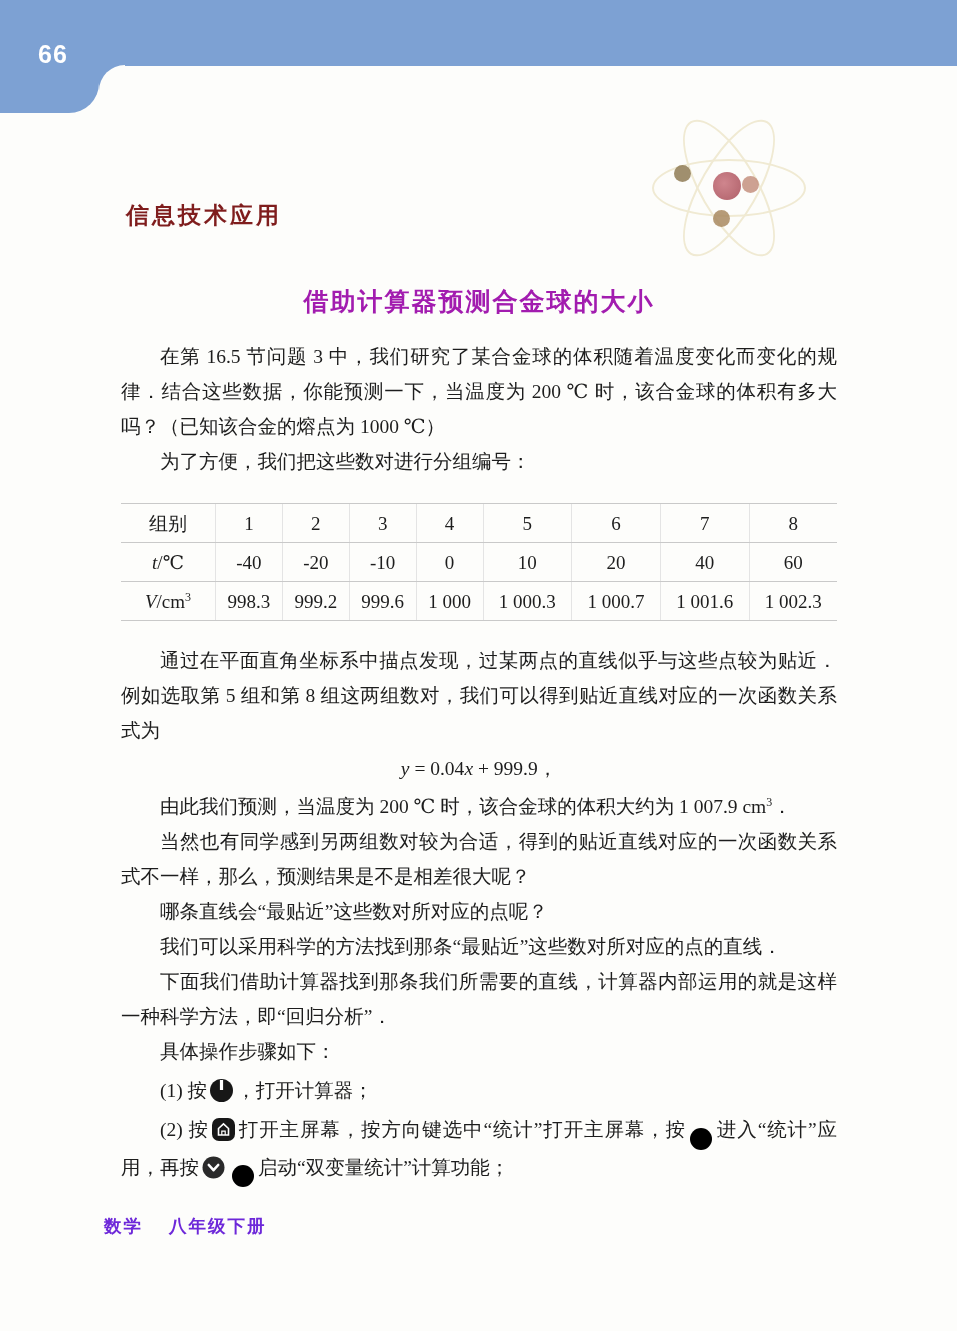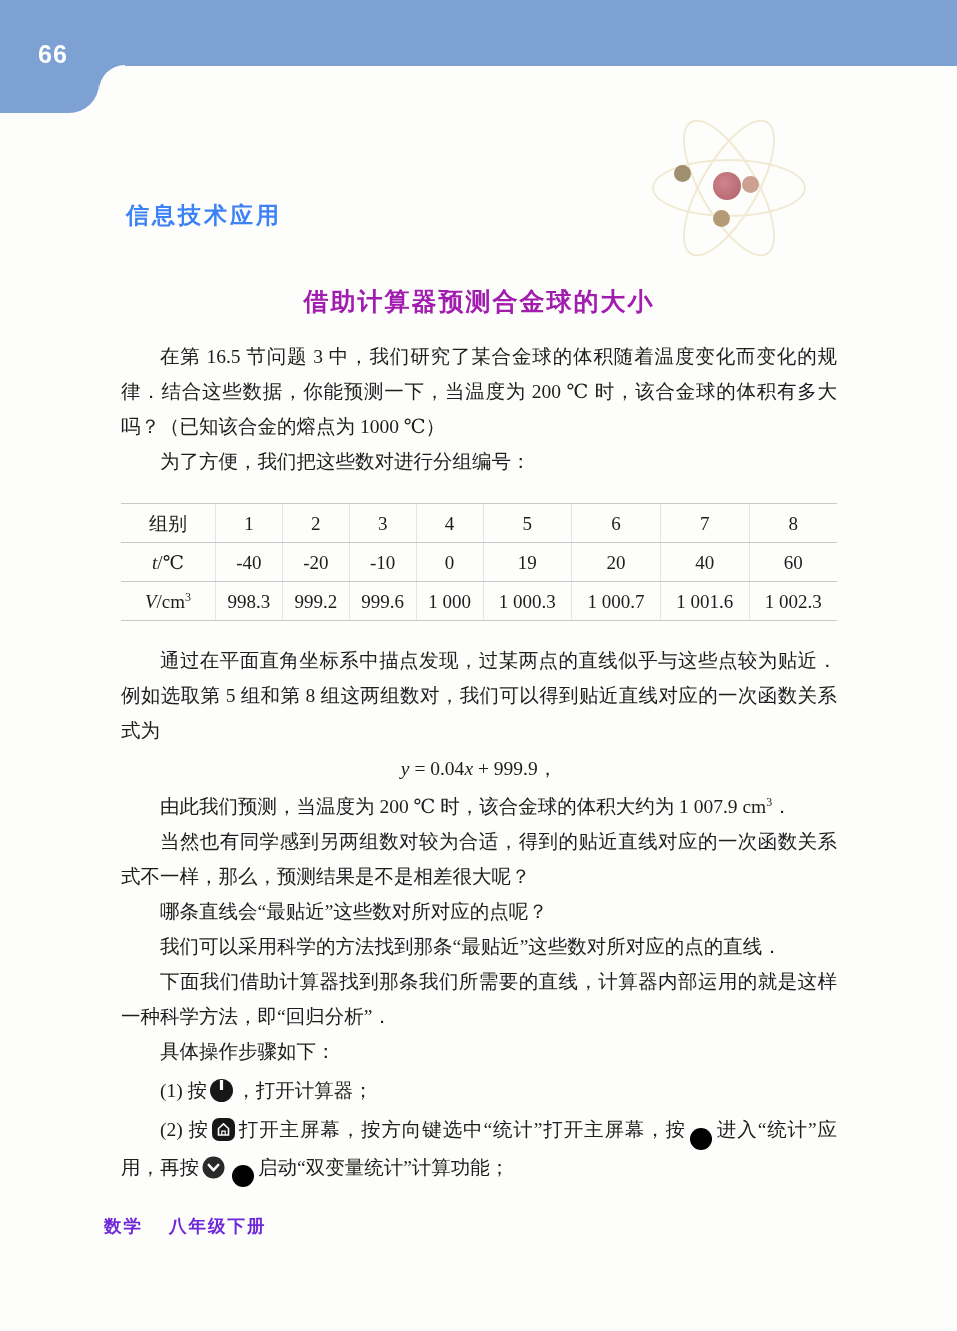--- a/index.html
+++ b/index.html
@@ -9,21 +9,21 @@
     font-family:"Liberation Serif","DejaVu Serif",serif;
     color:#1d1d1d;
   }
   
   .band{position:absolute;left:0;top:0;width:957px;height:66px;background:#7da1d3;}
   .band-tab{position:absolute;left:0;top:0;width:99px;height:113px;background:#7da1d3;border-bottom-right-radius:30px;}
   .band-fillet{position:absolute;left:99px;top:65px;width:26px;height:26px;background:#7da1d3;}
   .band-fillet::after{content:"";position:absolute;inset:0;background:#fdfdfb;border-top-left-radius:26px;}
   .page-num{position:absolute;left:38px;top:40px;font-family:"Liberation Sans","DejaVu Sans",sans-serif;font-weight:bold;font-size:25px;color:#ffffff;letter-spacing:1px;}
   
-  .section-label{position:absolute;left:126px;top:200px;font-family:Liberation Serif, serif;font-weight:bold;font-size:23px;color:#3b82f6;letter-spacing:3px;}
+  .section-label{position:absolute;left:126px;top:200px;font-family:Liberation Serif, serif;font-weight:bold;font-size:23px;color:#7f1d1d;letter-spacing:3px;}
   
   .atom{position:absolute;left:645px;top:128px;width:170px;height:118px;}
   .orbit{position:absolute;left:7px;top:31px;width:150px;height:54px;border:2px solid #f0ead3;border-radius:50%;}
   .orbit.o2{transform:rotate(60deg);}
   .orbit.o3{transform:rotate(-60deg);}
   .nucleus{position:absolute;left:68px;top:44px;width:28px;height:28px;border-radius:50%;background:radial-gradient(circle at 40% 40%,#cb7b84,#a8525c);opacity:.92;}
   .electron{position:absolute;width:17px;height:17px;border-radius:50%;opacity:.85;}
   .e1{left:29px;top:37px;background:#8f7b55;}
   .e2{left:97px;top:48px;background:#c4907f;}
   .e3{left:68px;top:82px;background:#a98a60;}
@@ -89,21 +89,21 @@
         <td>6</td>
         <td>7</td>
         <td>8</td>
       </tr>
       <tr>
         <td><span class="var">t</span><span>/℃</span></td>
         <td>-40</td>
         <td>-20</td>
         <td>-10</td>
         <td>0</td>
-        <td>19</td>
+        <td>10</td>
         <td>20</td>
         <td>40</td>
         <td>60</td>
       </tr>
       <tr>
         <td><span class="var">V</span><span>/cm</span><sup>3</sup></td>
         <td>998.3</td>
         <td>999.2</td>
         <td>999.6</td>
         <td>1 000</td>

